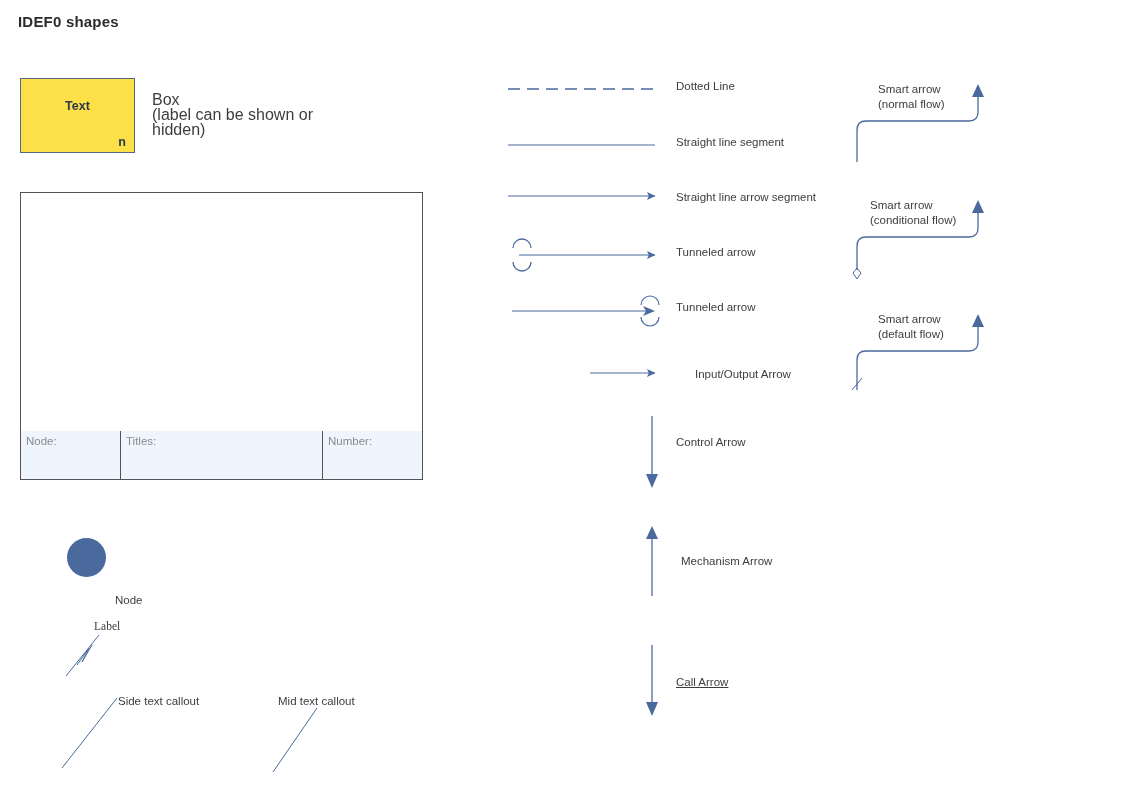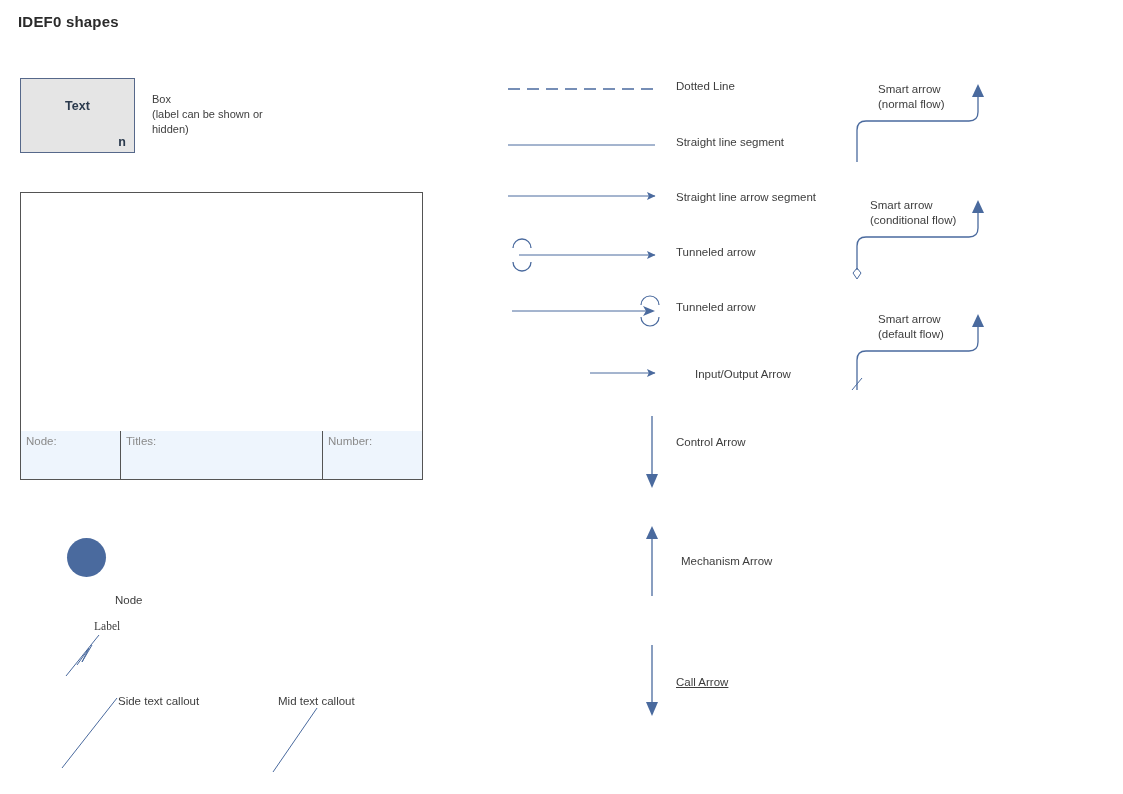--- a/index.html
+++ b/index.html
@@ -33,21 +33,21 @@
     color: #2b2b2b;
     letter-spacing: 0.2px;
   }
 
   
   #idef0-box {
     left: 20px;
     top: 78px;
     width: 115px;
     height: 75px;
-    background: #e5e5e5;
+    background: #fde047;
     border: 1px solid #56688a;
     box-sizing: border-box;
   }
   #idef0-box-text {
     position: absolute;
     left: 0; right: 0;
     top: 20px;
     text-align: center;
     font-size: 12.5px;
     font-weight: bold;
@@ -55,21 +55,21 @@
   }
   #idef0-box-number {
     position: absolute;
     right: 8px;
     bottom: 3px;
     font-size: 12.5px;
     font-weight: bold;
     color: #2b3a4d;
   }
   .desc {
-    font-size: 11px;
+    font-size: 16px;
     line-height: 15px;
     color: #3d3d3d;
     white-space: pre-line;
   }
   #idef0-box-desc {
     left: 152px;
     top: 92px;
     width: 170px;
   }
 

